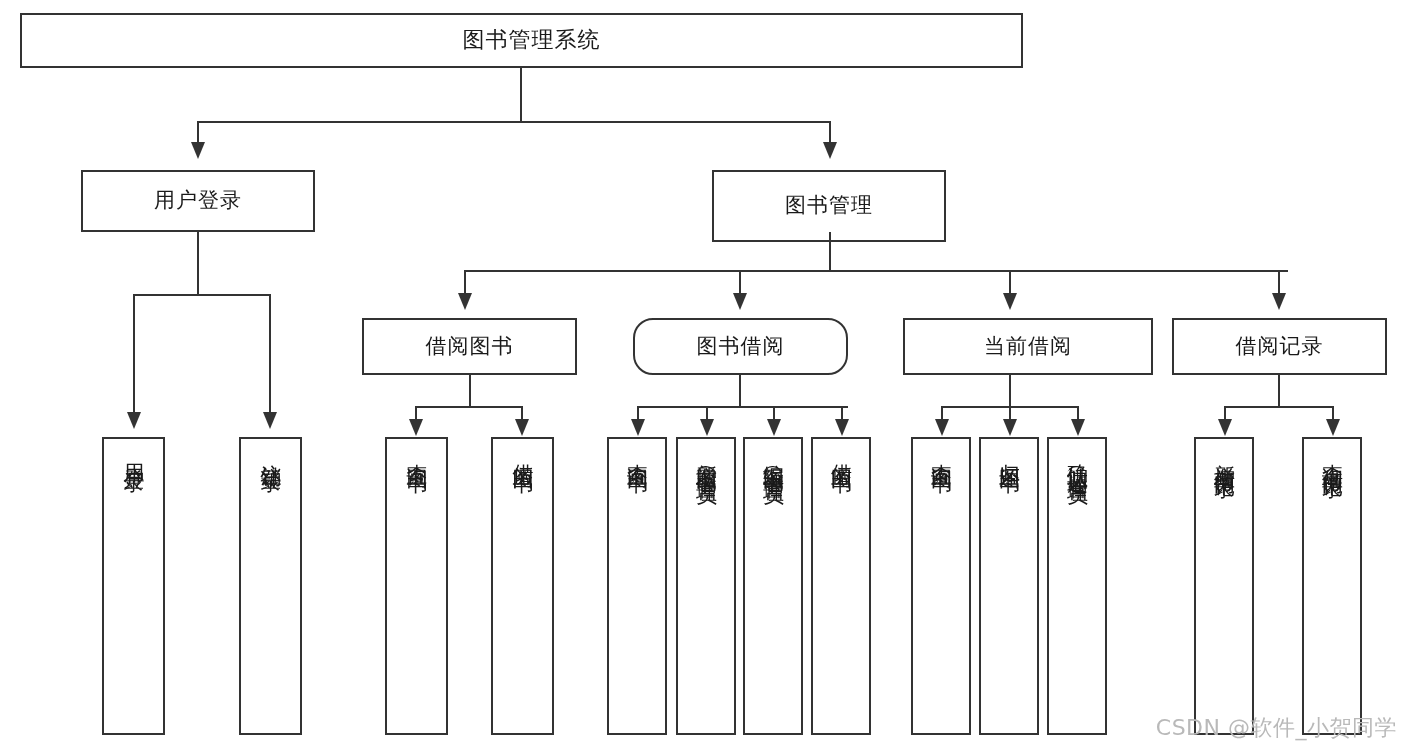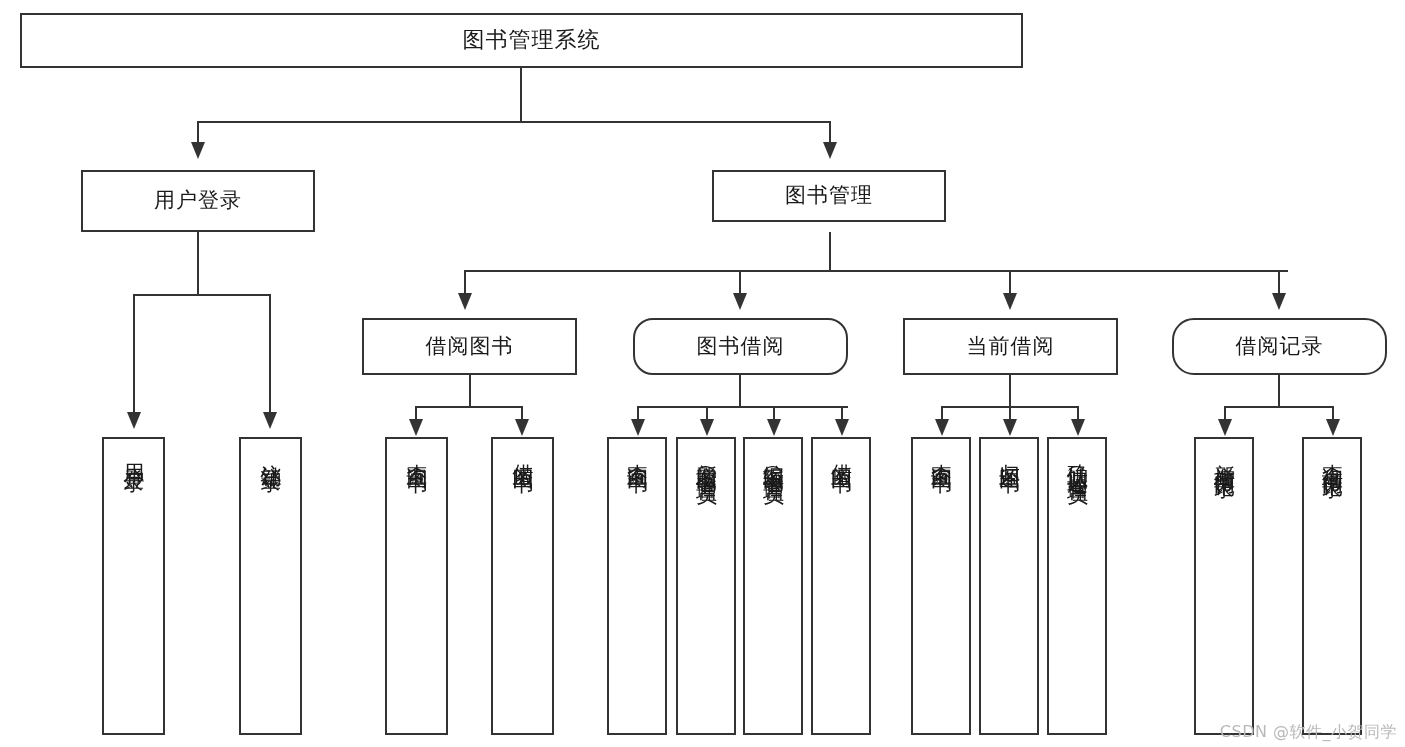--- a/index.html
+++ b/index.html
@@ -69,21 +69,21 @@
     height: 0;
     border-left: 7px solid transparent;
     border-right: 7px solid transparent;
     border-top: 17px solid #333333;
   }
   
   #watermark {
     position: absolute;
     right: 8px;
     bottom: 4px;
-    font-size: 16px;
+    font-size: 22px;
     color: #b9b9b9;
     letter-spacing: 0.5px;
     white-space: nowrap;
     pointer-events: none;
     margin-top: 36px;
   }
 </style>
 </head>
 <body>
 
@@ -99,21 +99,21 @@
 
   <div class="edge v" style="left:197px; top:121px; height:25px;"></div>
   <div class="arrow" style="left:191px; top:142px;"></div>
   <div class="edge v" style="left:829px; top:121px; height:25px;"></div>
   <div class="arrow" style="left:823px; top:142px;"></div>
 
   <div class="node h-node" style="left:81px; top:170px; width:234px; height:62px;">
     <span>用户登录</span>
   </div>
 
-  <div class="node h-node" style="left:712px; top:170px; width:234px; height:52px;">
+  <div class="node h-node" style="left:712px; top:170px; width:234px; height:72px;">
     <span>图书管理</span>
   </div>
 
   <div class="edge v" style="left:197px; top:232px; height:63px;"></div>
   <div class="edge h" style="left:133px; top:294px; width:138px;"></div>
   <div class="edge v" style="left:133px; top:294px; height:122px;"></div>
   <div class="arrow" style="left:127px; top:412px;"></div>
   <div class="edge v" style="left:269px; top:294px; height:122px;"></div>
   <div class="arrow" style="left:263px; top:412px;"></div>
 
@@ -127,24 +127,24 @@
   <div class="arrow" style="left:1003px; top:293px;"></div>
   <div class="edge v" style="left:1278px; top:270px; height:26px;"></div>
   <div class="arrow" style="left:1272px; top:293px;"></div>
 
   <div class="node h-node" style="left:362px; top:318px; width:215px; height:57px;">
     <span>借阅图书</span>
   </div>
   <div class="node h-node" style="left:633px; top:318px; width:215px; height:57px;border-radius:20px;">
     <span>图书借阅</span>
   </div>
-  <div class="node h-node" style="left:903px; top:318px; width:215px; height:57px;">
+  <div class="node h-node" style="left:903px; top:318px; width:250px; height:57px;">
     <span>当前借阅</span>
   </div>
-  <div class="node h-node" style="left:1172px; top:318px; width:215px; height:57px;border-radius:22px;">
+  <div class="node h-node" style="left:1172px; top:318px; width:215px; height:57px;">
     <span>借阅记录</span>
   </div>
 
   <div class="edge v" style="left:469px; top:375px; height:33px;"></div>
   <div class="edge h" style="left:415px; top:406px; width:108px;"></div>
   <div class="edge v" style="left:415px; top:406px; height:16px;"></div>
   <div class="arrow" style="left:409px; top:419px;"></div>
   <div class="edge v" style="left:521px; top:406px; height:16px;"></div>
   <div class="arrow" style="left:515px; top:419px;"></div>
 

